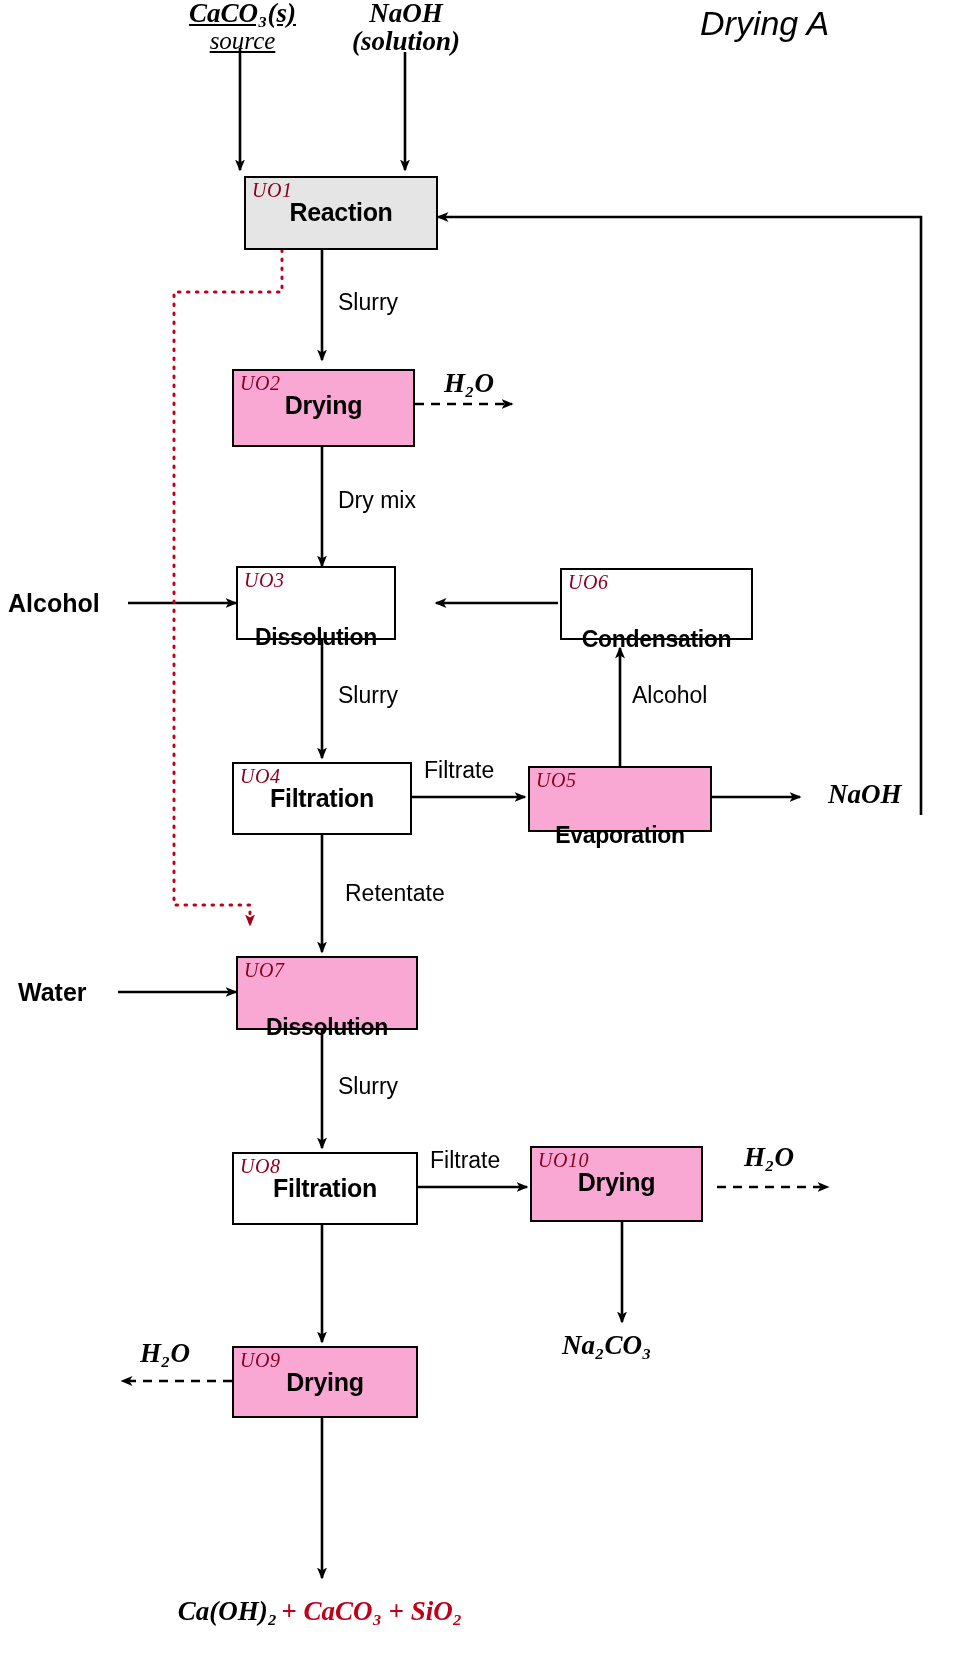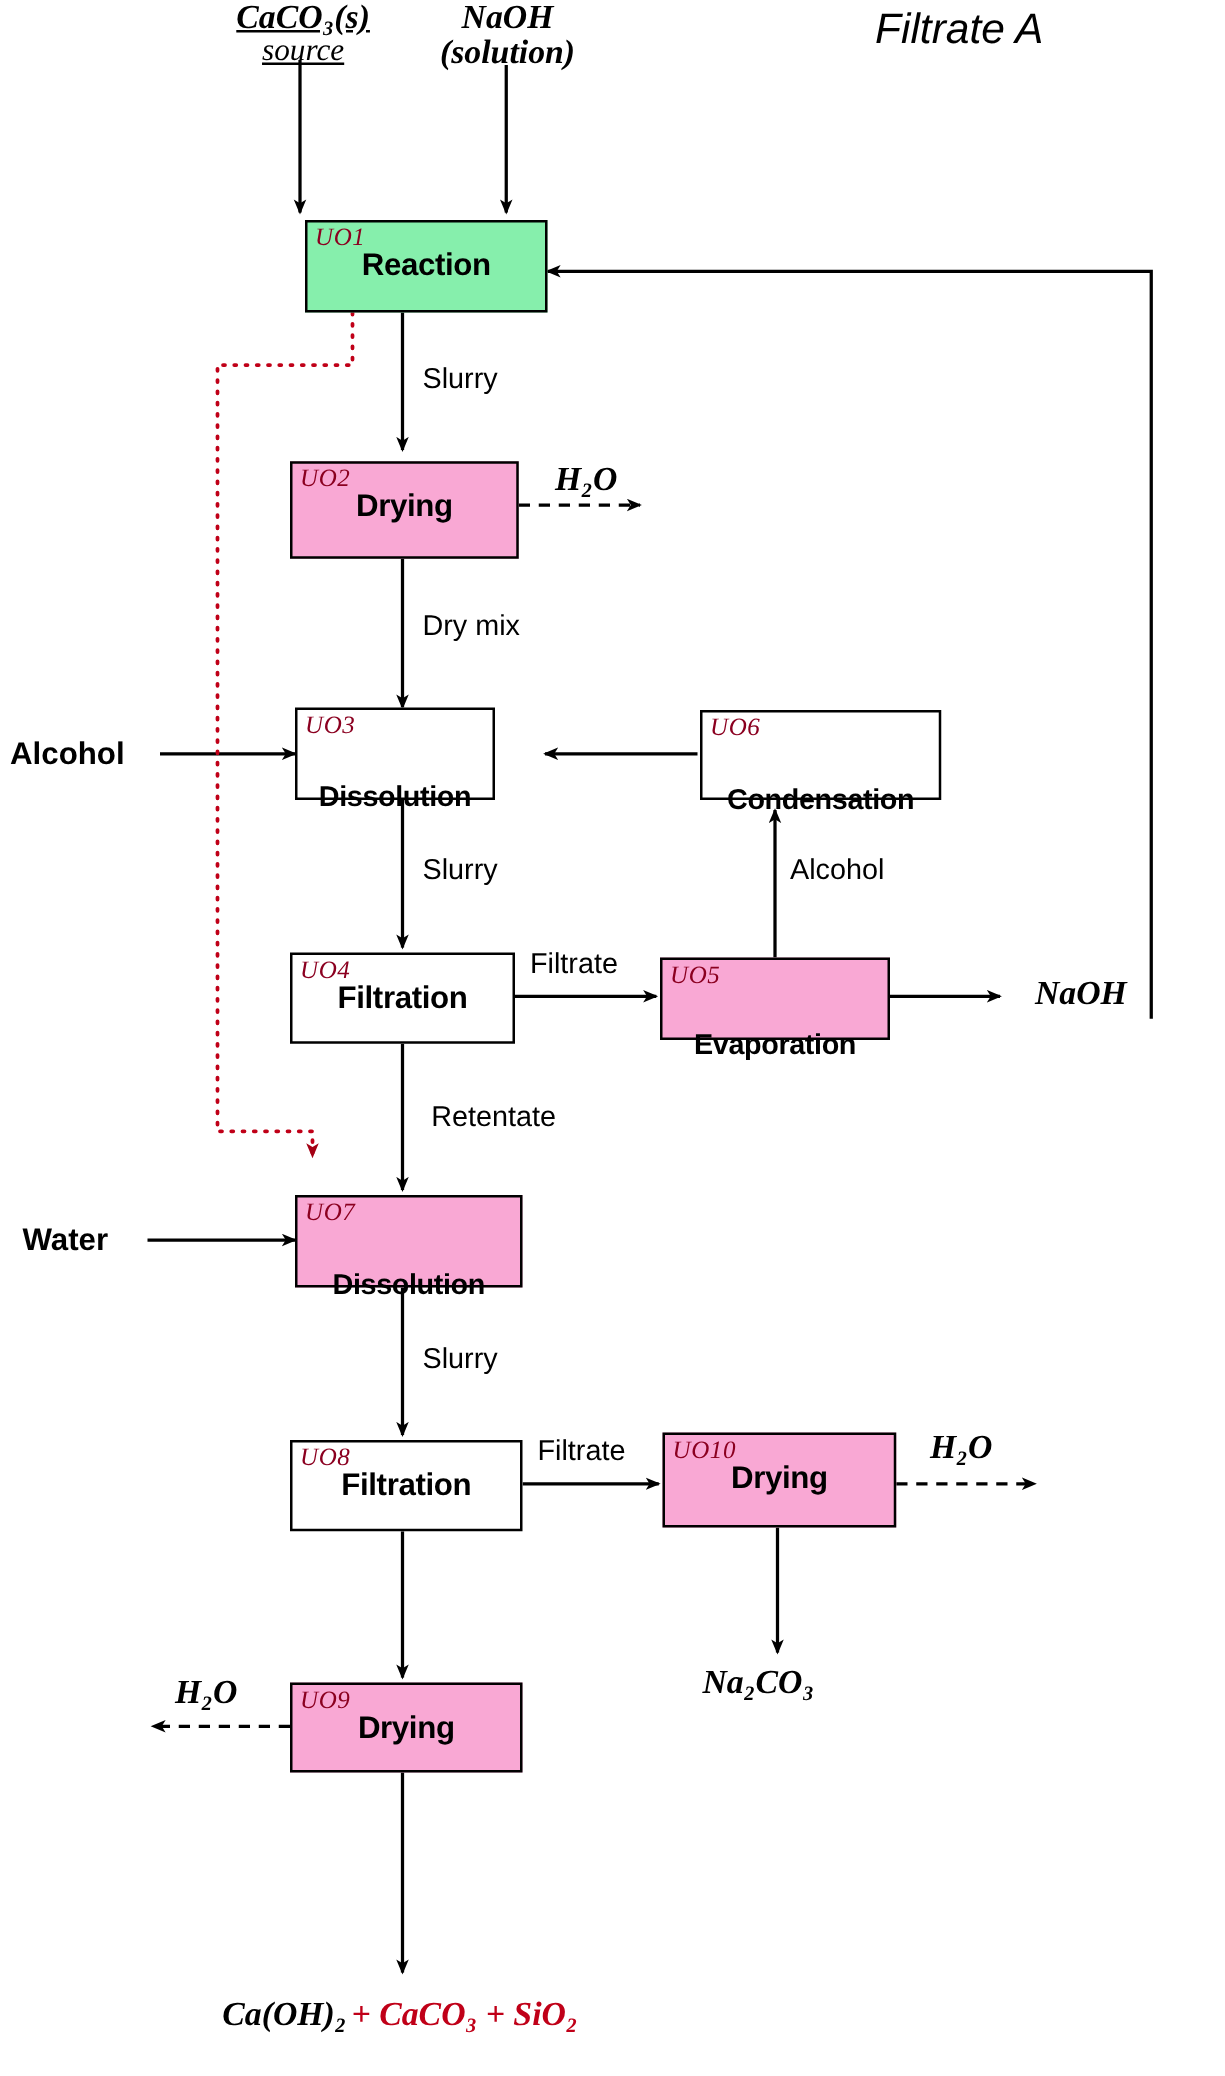--- a/index.html
+++ b/index.html
@@ -1,21 +1,21 @@
 <!DOCTYPE html>
 <html><head>
 <meta charset="utf-8">
 <style>
   html,body{margin:0;padding:0;background:#fff;}
   body{width:980px;height:1661px;font-family:"Liberation Sans",sans-serif;overflow:hidden;}
   #stage{position:relative;width:980px;height:1661px;background:#fff;}
   svg.layer{position:absolute;left:0;top:0;width:980px;height:1661px;}
 
   .box{position:absolute;box-sizing:border-box;border:2.5px solid #000;background:#fff;}
-  .box.green{background:#86efac;}
+  .box.green{background:#e5e5e5;}
   .box.pink{background:#f9a8d4;}
   .uo{position:absolute;left:6px;top:2px;font-family:"Liberation Serif",serif;font-style:italic;
       font-size:20px;color:#8b0020;letter-spacing:.5px;line-height:1;}
   .bname{position:absolute;left:0;right:0;top:20px;text-align:center;font-weight:bold;
          font-size:25px;color:#000;letter-spacing:-.3px;}
   .bname.sm{font-size:23px;margin-top:36px;}
 
   .lbl{position:absolute;font-size:23px;color:#000;white-space:nowrap;}
   .lbl.bold{font-weight:bold;font-size:25px;}
   .chem{position:absolute;font-family:"Liberation Serif",serif;font-style:italic;font-weight:bold;
@@ -81,21 +81,21 @@
       <path d="M232,1381 L122,1381" stroke-dasharray="9,7" marker-end="url(#ah)"></path>
 
       <path d="M322,1418 L322,1578" marker-end="url(#ah)"></path>
     </g>
 
     <g stroke="#c00018" stroke-width="3" fill="none" stroke-dasharray="1.6,7.4" stroke-linecap="round">
       <path d="M282,250 L282,292 L174,292 L174,905 L250,905 L250,925" marker-end="url(#ahr)"></path>
     </g>
   </svg>
 
-  <div class="title" style="left:700px;top:4px;">Filtrate A</div>
+  <div class="title" style="left:700px;top:4px;">Drying A</div>
 
   <div class="chem center two-line" style="left:160px;top:0px;width:165px;text-decoration:underline;">
     <div>CaCO₃(s)</div>
     <div style="font-weight:normal;font-size:25px;">source</div>
   </div>
   <div class="chem center two-line" style="left:322px;top:0px;width:168px;">
     <div>NaOH</div>
     <div>(solution)</div>
   </div>
   <div class="lbl bold" style="left:8px;top:589px;">Alcohol</div>
@@ -139,21 +139,21 @@
   <div class="box" style="left:232px;top:1152px;width:186px;height:73px;">
     <div class="uo">UO8</div>
     <div class="bname">Filtration</div>
   </div>
 
   <div class="box pink" style="left:232px;top:1346px;width:186px;height:72px;">
     <div class="uo">UO9</div>
     <div class="bname">Drying</div>
   </div>
 
-  <div class="box pink" style="left:530px;top:1146px;width:187px;height:76px;">
+  <div class="box pink" style="left:530px;top:1146px;width:173px;height:76px;">
     <div class="uo">UO10</div>
     <div class="bname">Drying</div>
   </div>
 
   <div class="lbl" style="left:338px;top:289px;">Slurry</div>
   <div class="lbl" style="left:338px;top:487px;">Dry mix</div>
   <div class="lbl" style="left:338px;top:682px;">Slurry</div>
   <div class="lbl" style="left:424px;top:757px;">Filtrate</div>
   <div class="lbl" style="left:632px;top:682px;">Alcohol</div>
   <div class="lbl" style="left:345px;top:880px;">Retentate</div>

